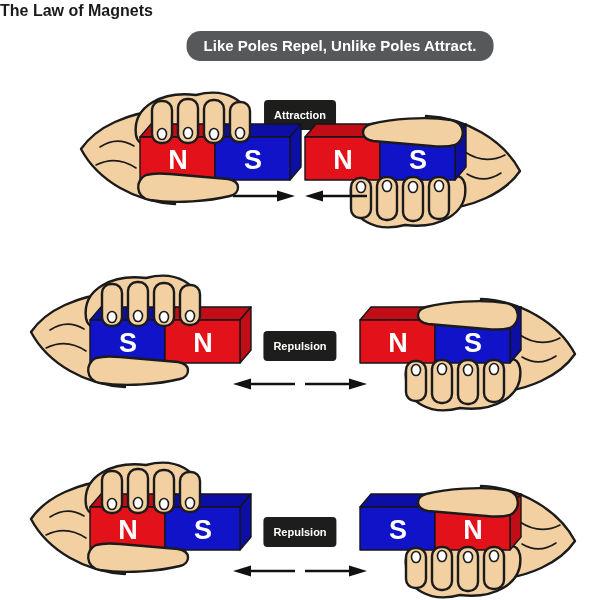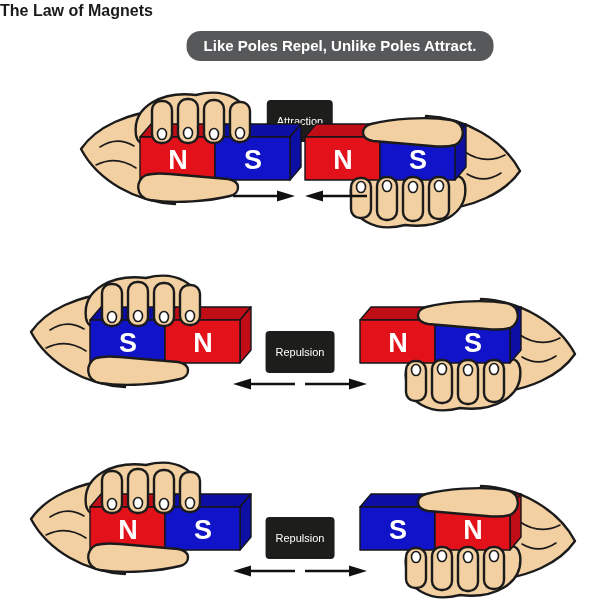--- a/index.html
+++ b/index.html
@@ -4,22 +4,22 @@
 <style>
   html,body{margin:0;padding:0;background:#fff;}
   #stage{position:relative;width:600px;height:600px;background:#ffffff;overflow:hidden;
          font-family:"Liberation Sans",sans-serif;}
   .title{position:absolute;top:2px;left:0;width:100%;text-align:left;
          font-weight:bold;font-size:16px;color:#1a1a1a;}
   .subtitle{position:absolute;top:31px;left:50%;transform:translateX(-50%);
             background:#57585a;color:#ffffff;font-weight:bold;font-size:15px;
             height:30px;line-height:30px;padding:0 17px;border-radius:14px;white-space:nowrap;margin-left:40px;}
   .badge{position:absolute;left:50%;transform:translateX(-50%);
-         background:#1d1d1b;color:#ffffff;font-weight:normal;font-size:11px;
-         padding:15px 10px;border-radius:4px;white-space:nowrap;}
+         background:#1d1d1b;color:#ffffff;font-weight:bold;font-size:11px;
+         padding:9px 10px;border-radius:4px;white-space:nowrap;}
   #badge1{top:100px;} #badge2{top:331px;} #badge3{top:517px;}
   .unit{position:absolute;width:280px;height:150px;}
   .u-r1l{left:78px;top:85px;}  .u-r1r{left:243px;top:85px;}
   .u-r2l{left:28px;top:268px;} .u-r2r{left:298px;top:268px;}
   .u-r3l{left:28px;top:455px;} .u-r3r{left:298px;top:455px;}
   .skin{fill:#f3d0a1;stroke:#1b1b1b;stroke-width:2.4;stroke-linejoin:round;}
   .line{fill:none;stroke:#1b1b1b;stroke-width:1.6;stroke-linecap:round;}
   .nail{fill:#ffffff;stroke:#1b1b1b;stroke-width:1.6;}
   .face{stroke:#14141a;stroke-width:1.4;stroke-linejoin:round;}
   .pole{fill:#ffffff;font-family:"Liberation Sans",sans-serif;font-weight:bold;

